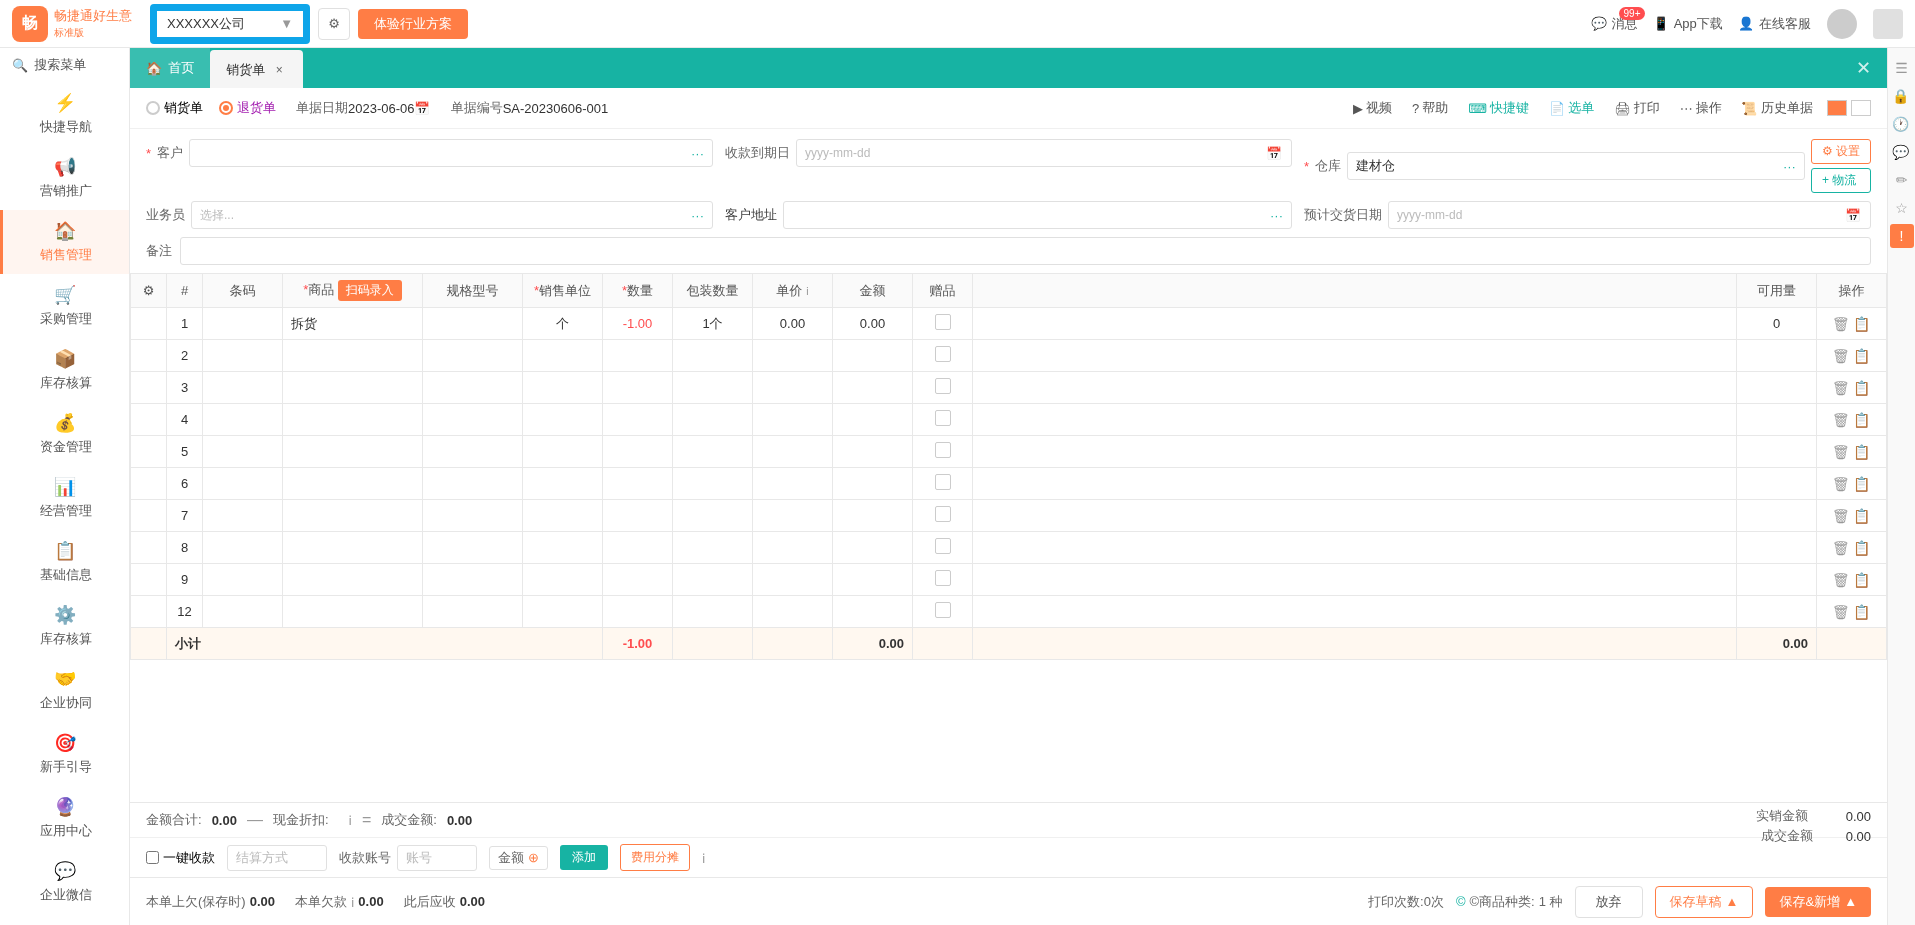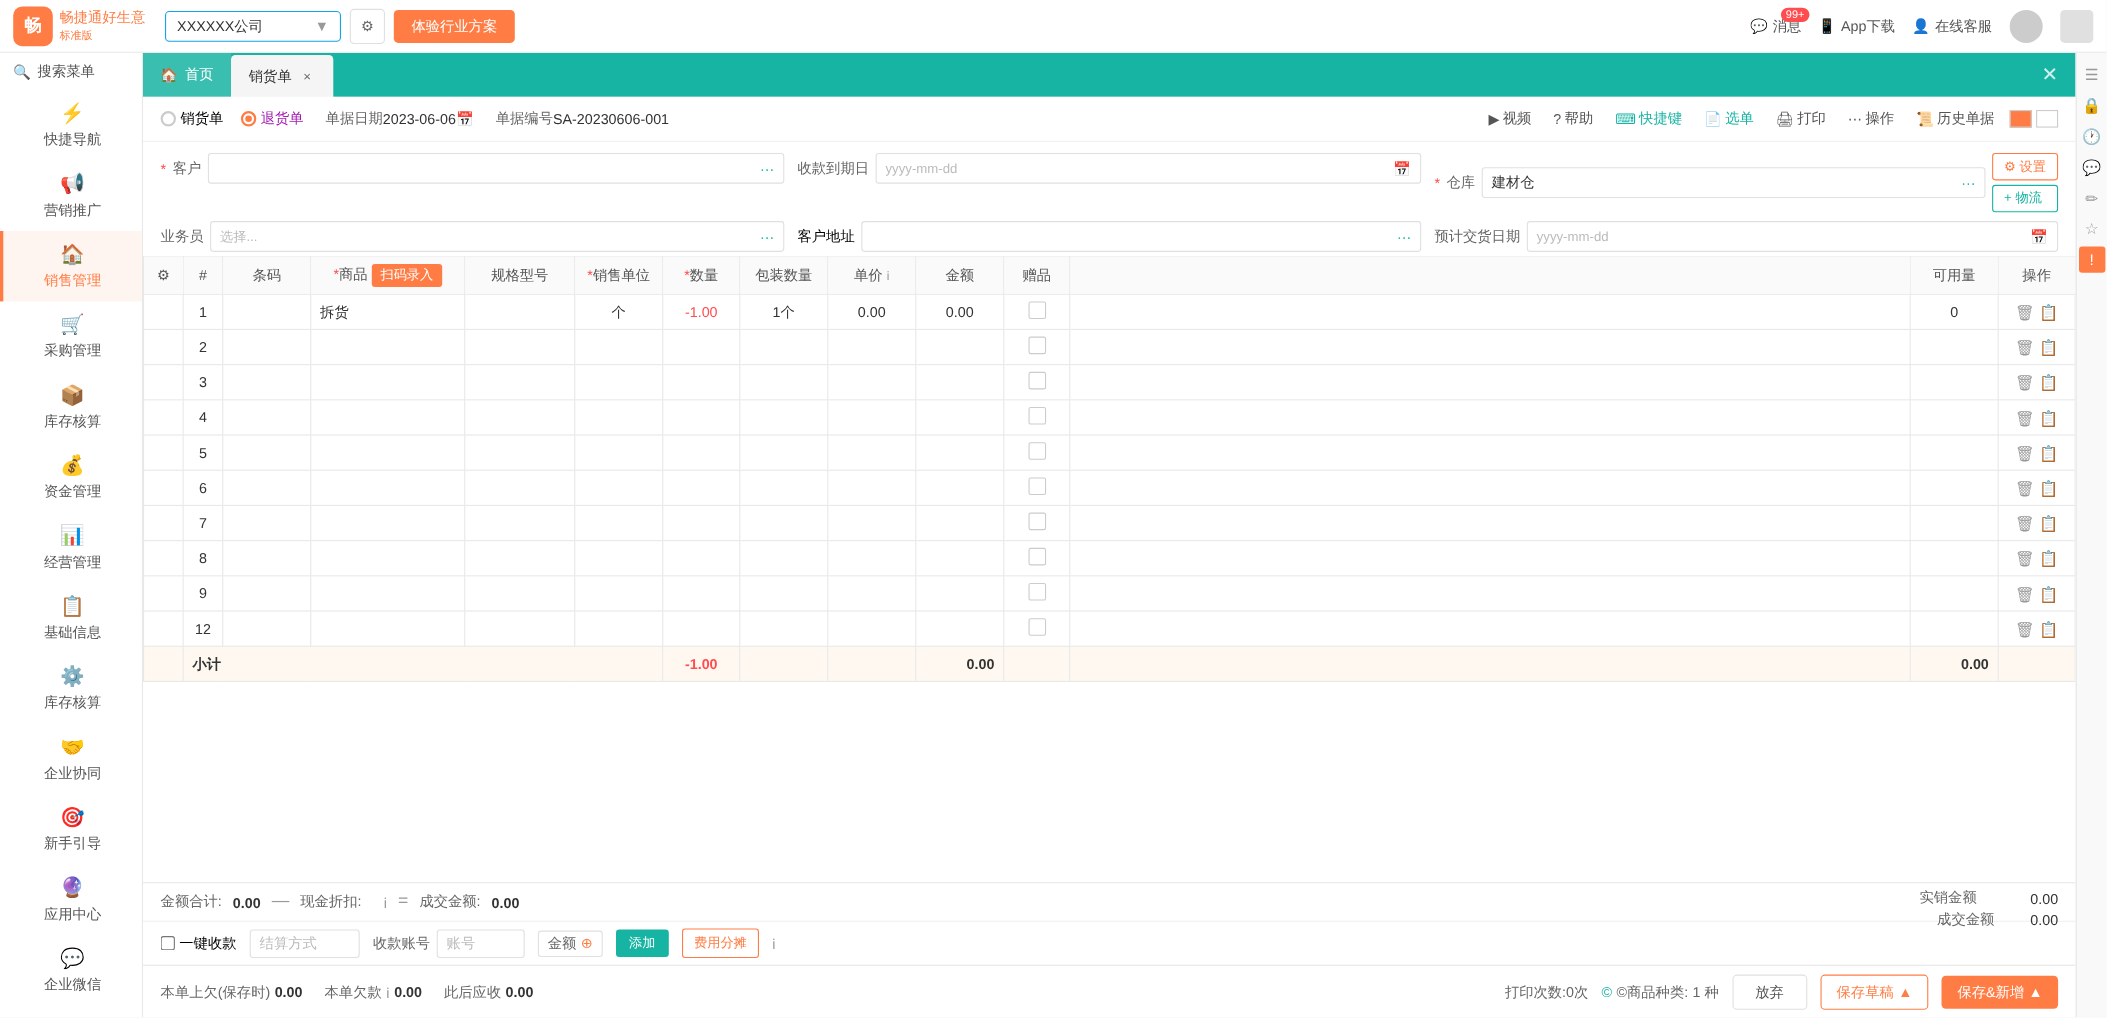--- a/index.html
+++ b/index.html
@@ -3,21 +3,21 @@
   <meta charset="utf-8">
   <style>
     * { box-sizing: border-box; margin: 0; padding: 0; font-family: 'Microsoft YaHei', Arial, sans-serif; font-size: 13px; }
     body { background: #f5f5f5; width: 1915px; height: 925px; overflow: hidden; display: flex; flex-direction: column; }
 
     
     .topbar { background: #fff; height: 48px; display: flex; align-items: center; padding: 0 12px; border-bottom: 1px solid #e8e8e8; flex-shrink: 0; }
     .topbar-logo { display: flex; align-items: center; width: 130px; }
     .logo-icon { width: 36px; height: 36px; background: #ff7d45; border-radius: 8px; display: flex; align-items: center; justify-content: center; color: white; font-size: 16px; font-weight: bold; margin-right: 6px; flex-shrink: 0; }
     .logo-text { font-size: 11px; color: #ff7d45; line-height: 1.4; }
-    .company-selector { display: flex; align-items: center; border: 1px solid #0ea5e9; border-radius: 4px; padding: 4px 10px; margin-left: 8px; cursor: pointer; min-width: 160px; background: #fff; }
+    .company-selector { display: flex; align-items: center; border: 7px solid #0ea5e9; border-radius: 4px; padding: 4px 10px; margin-left: 8px; cursor: pointer; min-width: 160px; background: #fff; }
     .company-name { flex: 1; color: #333; font-size: 13px; }
     .company-arrow { color: #999; margin-left: 8px; }
     .gear-btn { width: 32px; height: 32px; display: flex; align-items: center; justify-content: center; margin-left: 8px; cursor: pointer; color: #666; border: 1px solid #e0e0e0; border-radius: 4px; }
     .trial-btn { background: #ff7d45; color: white; border: none; border-radius: 4px; padding: 6px 16px; cursor: pointer; margin-left: 8px; font-size: 13px; }
     .topbar-right { margin-left: auto; display: flex; align-items: center; gap: 16px; }
     .topbar-right-item { display: flex; align-items: center; gap: 4px; cursor: pointer; color: #555; font-size: 13px; position: relative; }
     .badge { background: #ff4d4f; color: white; border-radius: 10px; font-size: 10px; padding: 1px 5px; position: absolute; top: -8px; right: -8px; }
     .avatar { width: 30px; height: 30px; border-radius: 50%; background: #ccc; }
 
     
@@ -316,34 +316,38 @@
 
       <div style="display:grid;grid-template-columns:1fr 1fr 1fr;padding:4px 16px 4px;gap:12px;">
         <div style="display:flex;align-items:center;gap:6px;">
           <span style="color:#666;white-space:nowrap;">业务员</span>
           <div class="field-input" style="flex:1;border:1px solid #e0e0e0;border-radius:3px;padding:4px 8px;height:28px;display:flex;align-items:center;">
             <span style="color:#bbb;font-size:12px;">选择...</span>
             <span style="color:#17b3a3;margin-left:auto;">···</span>
           </div>
         </div>
         <div style="display:flex;align-items:center;gap:6px;">
-          <span style="color:#000000;white-space:nowrap;">客户地址</span>
+          <span style="color:#404040;white-space:nowrap;">客户地址</span>
           <div class="field-input" style="flex:1;border:1px solid #e0e0e0;border-radius:3px;padding:4px 8px;height:28px;display:flex;align-items:center;">
             <span style="color:#17b3a3;margin-left:auto;">···</span>
           </div>
         </div>
         <div style="display:flex;align-items:center;gap:6px;">
           <span style="color:#666;white-space:nowrap;">预计交货日期</span>
           <div class="field-input" style="flex:1;border:1px solid #e0e0e0;border-radius:3px;padding:4px 8px;height:28px;display:flex;align-items:center;">
             <span style="color:#bbb;font-size:12px;">yyyy-mm-dd</span>
             <span style="color:#17b3a3;margin-left:auto;">📅</span>
           </div>
         </div>
       </div>
 
+      <div style="padding:4px 16px 8px;display:flex;align-items:center;gap:8px;">
+        <span style="color:#666;">备注</span>
+        <div style="flex:1;border:1px solid #e0e0e0;border-radius:3px;height:28px;"></div>
+      </div>
     </div>
 
     <div class="table-area" style="flex:1;overflow:auto;background:#fff;">
       <table>
         <thead>
           <tr>
             <th class="col-settings">⚙</th>
             <th class="col-seq">#</th>
             <th class="col-barcode">条码</th>
             <th class="col-product">
@@ -597,21 +601,21 @@
         <span style="color:#666;">金额合计:</span>
         <span style="color:#333;font-weight:bold;">0.00</span>
         <span style="color:#999;font-size:16px;">—</span>
         <span style="color:#666;">现金折扣:</span>
         <span style="color:#333;"></span>
         <span style="color:#999;cursor:pointer;">ℹ</span>
         <span style="color:#999;font-size:16px;">=</span>
         <span style="color:#666;">成交金额:</span>
         <span style="color:#333;font-weight:bold;">0.00</span>
         <div style="position:absolute;right:16px;top:4px;display:flex;flex-direction:column;gap:2px;">
-          <div style="display:flex;justify-content:flex-end;align-items:flex-end;gap:24px;">
+          <div style="display:flex;justify-content:flex-end;align-items:center;gap:13px;">
             <span style="color:#666;">实销金额</span>
             <span style="color:#333;min-width:50px;text-align:right;">0.00</span>
           </div>
           <div style="display:flex;justify-content:flex-end;align-items:center;gap:8px;">
             <span style="color:#666;">成交金额</span>
             <span style="color:#333;min-width:50px;text-align:right;">0.00</span>
           </div>
         </div>
       </div>
 

